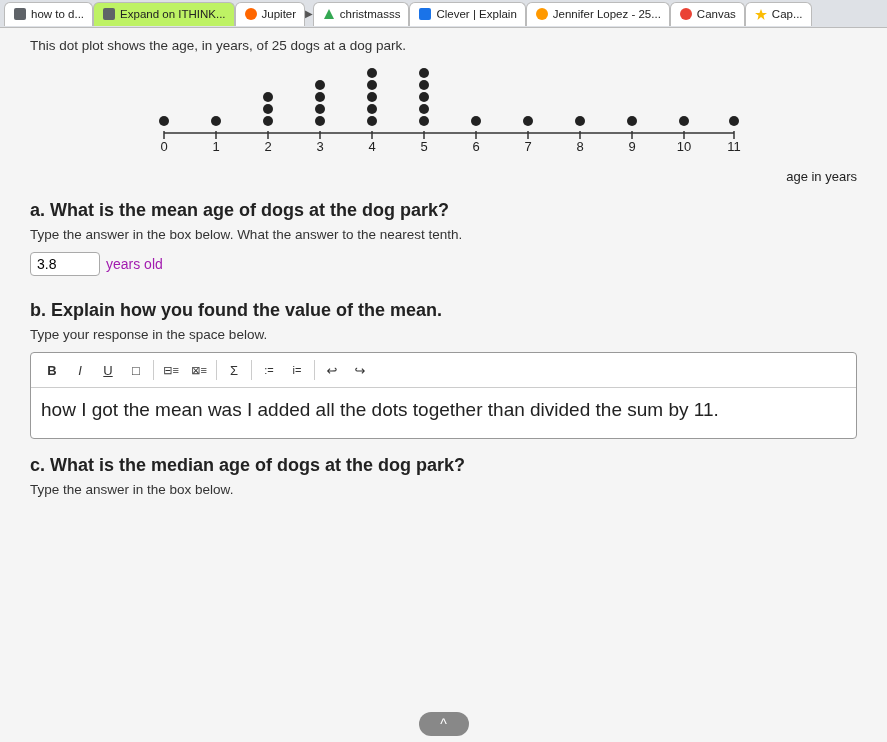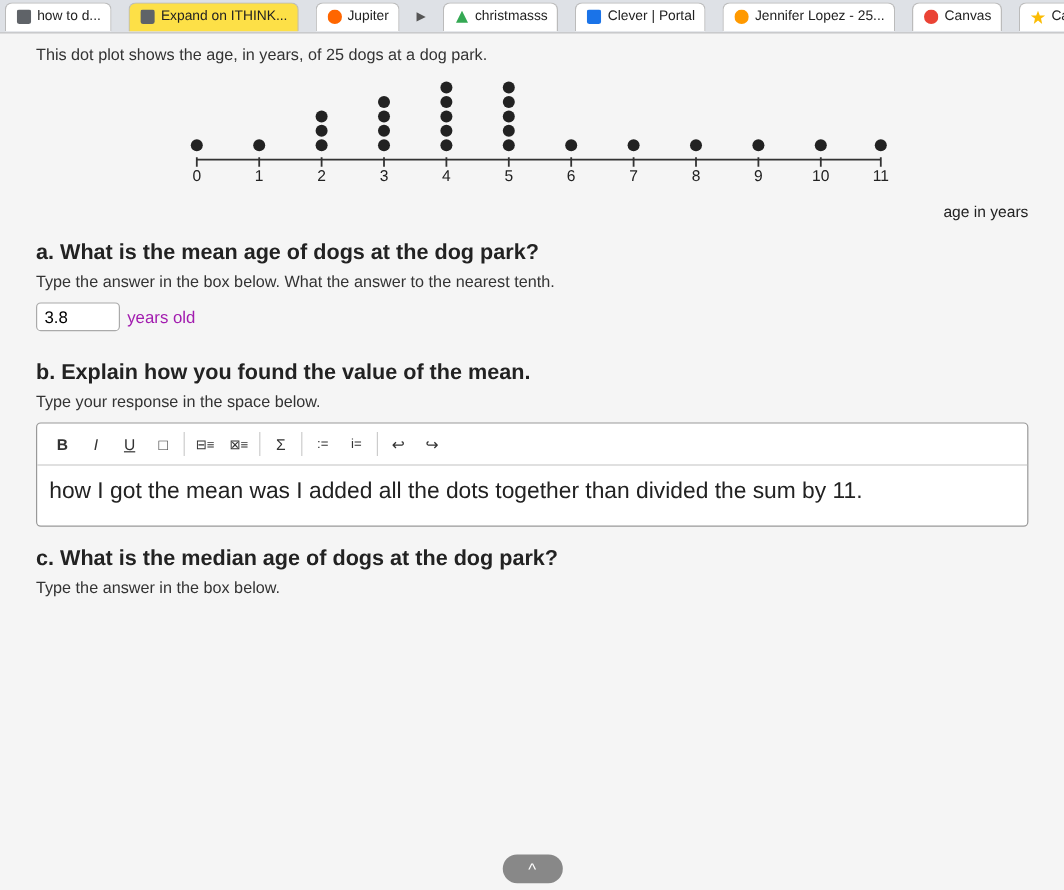--- a/index.html
+++ b/index.html
@@ -15,40 +15,40 @@
 
     
     .tab-bar {
       background: #dee1e6;
       display: flex;
       align-items: center;
       height: 28px;
       padding: 0 4px;
       border-bottom: 1px solid #bbb;
       font-size: 12px;
-      gap: 14px;
+      gap: 0;
       overflow: hidden;
       white-space: nowrap;
     }
     .tab-item {
       display: flex;
       align-items: center;
       gap: 4px;
       padding: 2px 8px;
       background: #fff;
       border-radius: 6px 6px 0 0;
       border: 1px solid #bbb;
       border-bottom: none;
       height: 24px;
       cursor: pointer;
       font-size: 11.5px;
       max-width: 160px;
     }
     .tab-item.active {
-      background: #fde047;
+      background: #bef264;
       z-index: 1;
       justify-content: flex-end;
     }
     .tab-icon {
       width: 14px;
       height: 14px;
       display: inline-flex;
       align-items: center;
       justify-content: center;
     }
@@ -232,21 +232,21 @@
         </svg>
     </span>
     <span>christmasss</span>
   </div>
   <div class="tab-item">
     <span class="tab-icon">
       <svg width="12" height="12">
           <rect width="12" height="12" rx="2" fill="#1a73e8"></rect>
         </svg>
     </span>
-    <span>Clever | Portal</span>
+    <span>Clever | Explain</span>
   </div>
   <div class="tab-item">
     <span class="tab-icon">
       <svg width="12" height="12">
           <circle cx="6" cy="6" r="6" fill="#ff9900"></circle>
         </svg>
     </span>
     <span>Jennifer Lopez - 25...</span>
   </div>
   <div class="tab-item">

